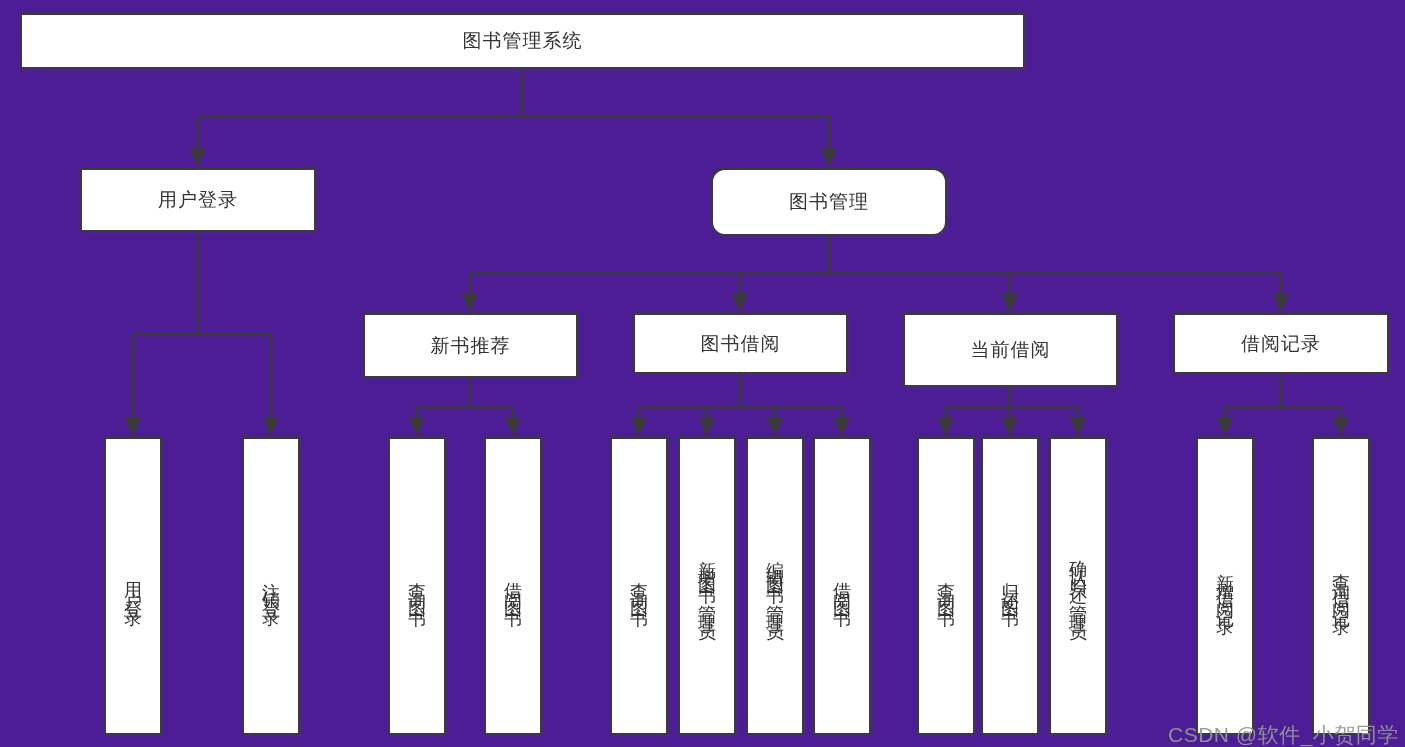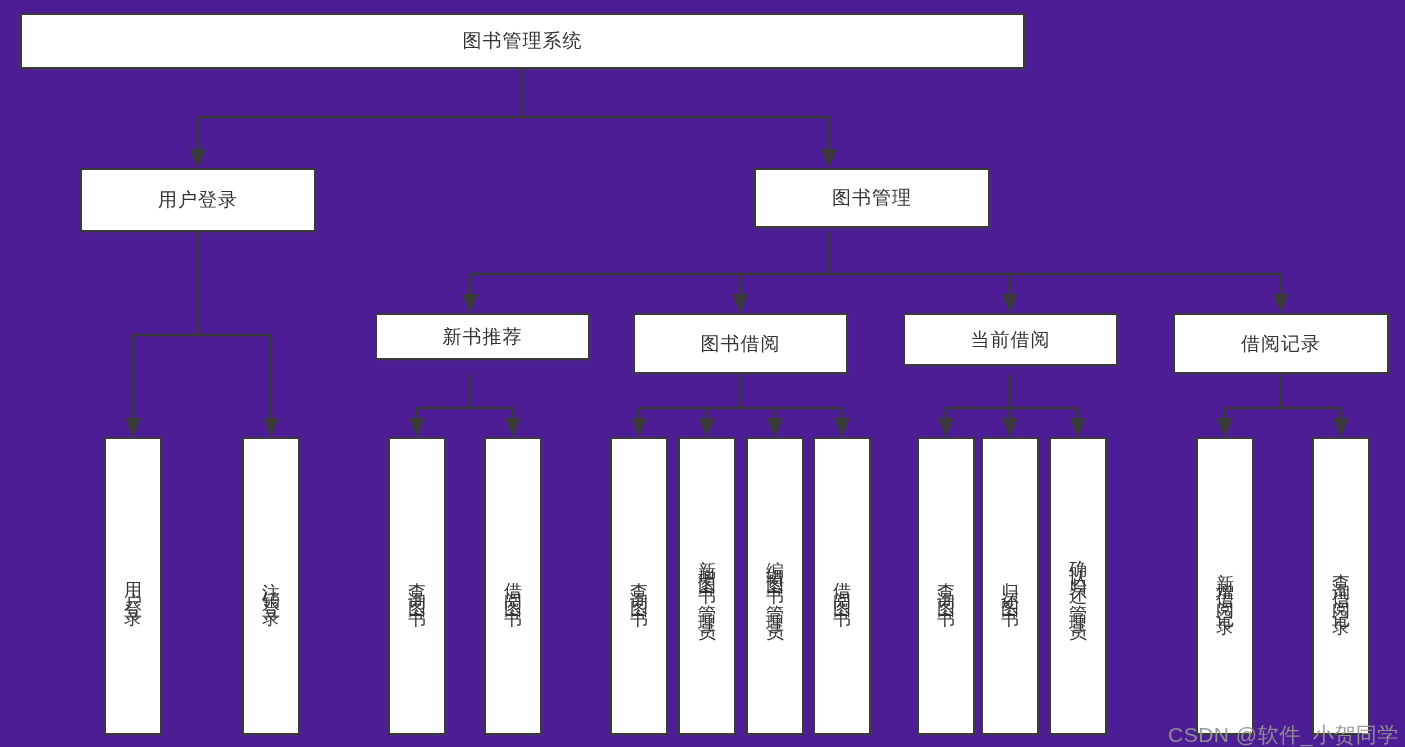--- a/index.html
+++ b/index.html
@@ -101,31 +101,31 @@
     </g>
   </svg>
 
   <div class="hbox" style="left:20px;top:13px;width:1005px;height:56px;">
     <span class="label root-label">图书管理系统</span>
   </div>
 
   <div class="hbox" style="left:80px;top:168px;width:236px;height:64px;">
     <span class="label">用户登录</span>
   </div>
-  <div class="hbox" style="left:754px;top:168px;width:236px;height:60px;">
+  <div class="hbox" style="left:711px;top:168px;width:236px;height:68px;border-radius:14px;">
     <span class="label">图书管理</span>
   </div>
 
-  <div class="hbox" style="left:363px;top:313px;width:215px;height:47px;margin-left:12px;">
+  <div class="hbox" style="left:363px;top:313px;width:215px;height:65px;">
     <span class="label">新书推荐</span>
   </div>
   <div class="hbox" style="left:633px;top:313px;width:215px;height:61px;">
     <span class="label">图书借阅</span>
   </div>
-  <div class="hbox" style="left:903px;top:313px;width:215px;height:53px;">
+  <div class="hbox" style="left:903px;top:313px;width:215px;height:74px;">
     <span class="label">当前借阅</span>
   </div>
   <div class="hbox" style="left:1173px;top:313px;width:216px;height:61px;text-align:center;">
     <span class="label">借阅记录</span>
   </div>
 
   <div class="vbox" style="left:104px;">
     <span class="vtext">用户登录</span>
   </div>
   <div class="vbox" style="left:242px;">

